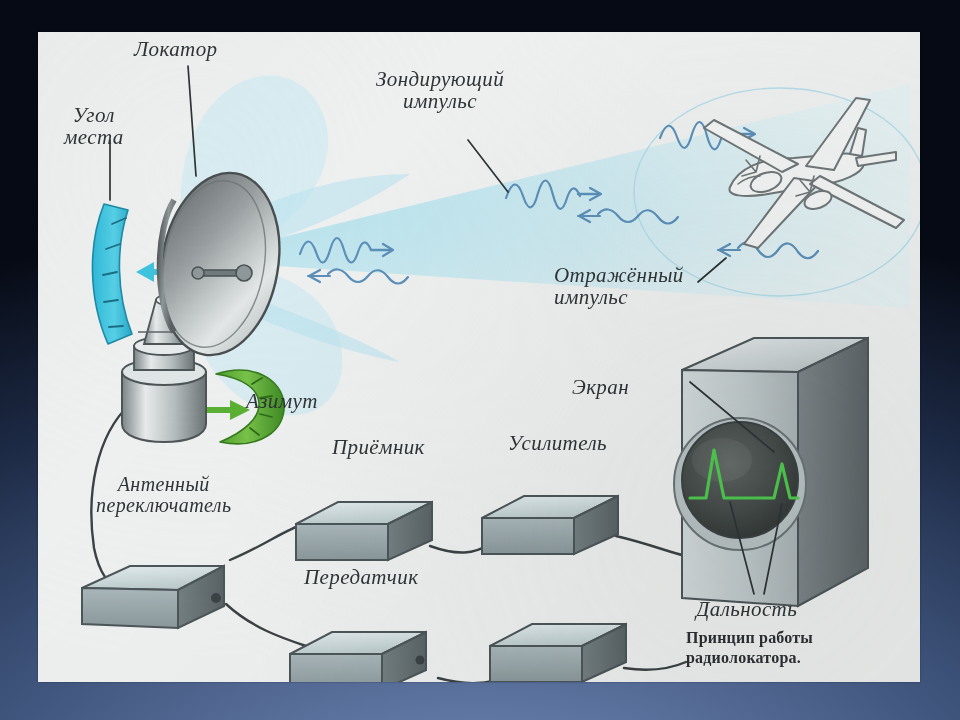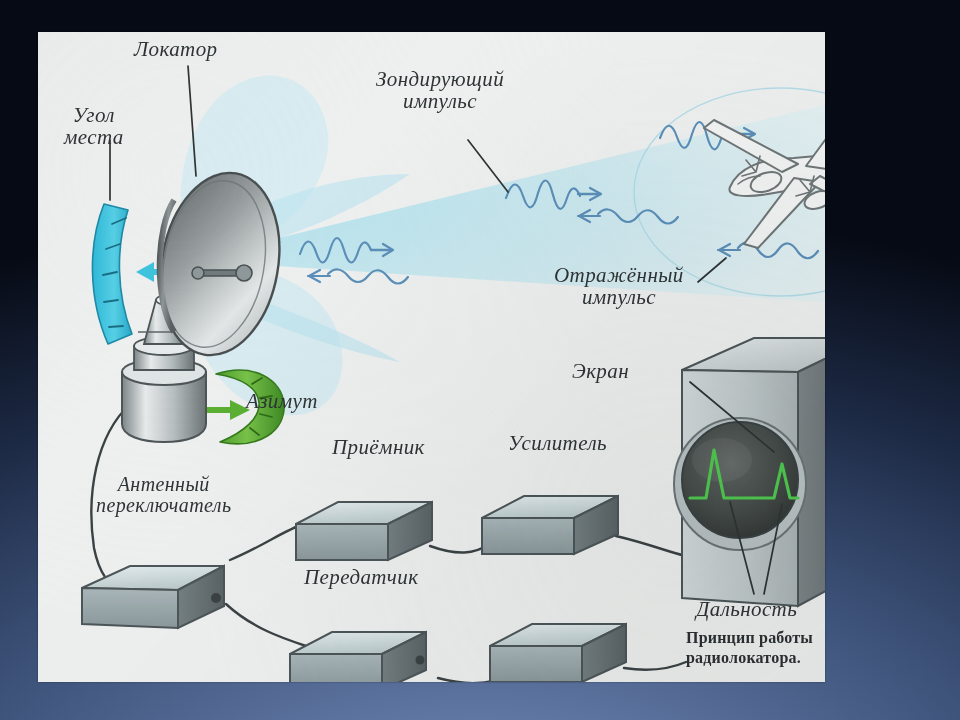--- a/index.html
+++ b/index.html
@@ -8,25 +8,24 @@
     font-family:"Liberation Serif",serif;
     background:#000;
   }
   #slide{
     position:relative;width:960px;height:720px;
     background:
       radial-gradient(ellipse 120% 90% at 50% 118%, #7e92b8 0%, #5d74a0 22%, #3d5279 48%, #1d2a45 74%, #060a14 100%),
       linear-gradient(180deg,#000000 0%, #000000 40%, #0a1222 62%, #243356 84%, #4a5f8c 100%);
   }
   #photo{
-    position:absolute;left:38px;top:32px;width:739px;height:650px;
+    position:absolute;left:38px;top:32px;width:882px;height:650px;
     background:#eef0ef;
     box-shadow:0 0 2px rgba(0,0,0,.35);
     overflow:hidden;
-    padding-left:48px;
   }
   
   #photo:before{
     content:"";position:absolute;inset:0;pointer-events:none;z-index:40;
     background:
       radial-gradient(circle at 18% 22%, rgba(255,255,255,.55) 0%, rgba(255,255,255,0) 55%),
       radial-gradient(circle at 80% 75%, rgba(208,212,210,.42) 0%, rgba(208,212,210,0) 60%),
       linear-gradient(132deg, rgba(0,0,0,.045) 0%, rgba(0,0,0,0) 30%, rgba(0,0,0,.05) 100%);
     mix-blend-mode:multiply;opacity:.65;
   }
@@ -332,36 +331,36 @@
     </svg>
 
     <div class="lbl big" style="left:96px;top:6px;">Локатор</div>
 
     <div class="lbl big" style="left:26px;top:72px;text-align:center;">Угол
 места</div>
 
     <div class="lbl big" style="left:338px;top:28px;text-align:center;margin-top:8px;">Зондирующий
 импульс</div>
 
-    <div class="lbl big" style="left:516px;top:232px;text-align:center;">Отражённый
+    <div class="lbl big" style="left:516px;top:232px;text-align:left;">Отражённый
 импульс</div>
 
     <div class="lbl big" style="left:208px;top:358px;">Азимут</div>
 
     <div class="lbl mid" style="left:58px;top:442px;text-align:center;">Антенный
 переключатель</div>
 
     <div class="lbl big" style="left:294px;top:404px;">Приёмник</div>
 
     <div class="lbl big" style="left:470px;top:400px;">Усилитель</div>
 
     <div class="lbl big" style="left:266px;top:534px;">Передатчик</div>
 
 
-    <div class="lbl big" style="left:534px;top:328px;">Экран</div>
+    <div class="lbl big" style="left:534px;top:344px;">Экран</div>
 
     <div class="lbl big" style="left:658px;top:566px;">Дальность</div>
 
     <div class="caption" style="left:648px;top:596px;">Принцип работы
 радиолокатора.</div>
 
   </div>
 </div>
 
 </body></html>

